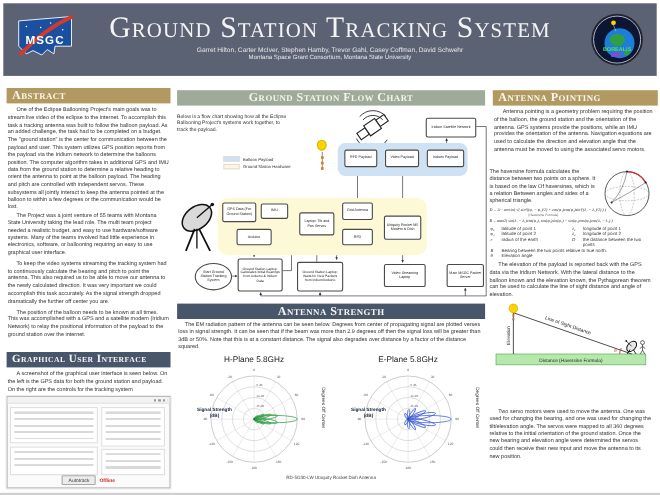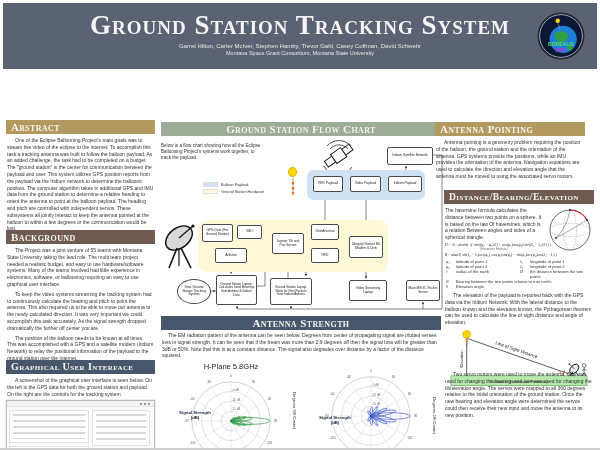--- a/index.html
+++ b/index.html
@@ -1,28 +1,28 @@
 <!DOCTYPE html>
 <html><head>
 <meta charset="utf-8">
 <style>
   html,body{margin:0;padding:0;background:#d8d8d8;font-family:"Liberation Sans",sans-serif;}
   .poster{position:relative;width:600px;height:450px;background:#ffffff;overflow:hidden;border-bottom:2px solid #cfcfcf;}
   
   .band{position:absolute;left:3px;top:3px;width:594px;height:66px;background:#5b6273;}
   .band h1{margin:0;text-align:center;font-family:"Liberation Serif",serif;font-variant:small-caps;
-    font-weight:bold;font-size:27px;letter-spacing:1px;color:#f4f4f4;padding-top:7px;}
+    font-weight:normal;font-size:27px;letter-spacing:1px;color:#f4f4f4;padding-top:7px;}
   .authors{color:#e8e8e8;font-size:6px;text-align:center;margin-top:2px;}
   .affil{color:#e8e8e8;font-size:5.5px;text-align:center;margin-top:1px;}
   .logo-l{position:absolute;left:12px;top:9px;width:52px;height:48px;}
   .logo-r{position:absolute;right:12px;top:9px;width:48px;height:48px;}
   
   .sec{position:absolute;}
   .sec-h{font-family:"Liberation Serif",serif;font-variant:small-caps;font-weight:bold;color:#f7f6f2;
-    font-size:11px;height:14px;line-height:14px;padding-left:5px;letter-spacing:.4px;margin-top:40px;}
+    font-size:11px;height:14px;line-height:14px;padding-left:5px;letter-spacing:.4px;}
   .sec-h.center{text-align:center;padding-left:0;}
   .tan{background:#b2995f;} .maroon{background:#6f5b51;} .slate{background:#47566b;} .sage{background:#9fab99;}
   .body-txt{font-size:5px;line-height:1.36;color:#333;margin:3px 1px 0 1px;text-align:left;}
   .body-txt p{margin:0 0 3px 0;text-indent:8px;}
   
   .gui{position:relative;margin-top:3px;height:84px;border:1px solid #b9b9b9;background:#fbfbfb;box-shadow:0 0 0 1px #eee;}
   .gui-title{height:6px;border-bottom:1px solid #e2e2e2;background:#f3f3f3;position:relative;}
   .gui-title .dots{position:absolute;right:2px;top:2px;width:12px;height:2px;background:repeating-linear-gradient(90deg,#999 0 2px,transparent 2px 4px);}
   .pane{position:absolute;border:1px solid #e0e0e0;background:#fff;}
   .skel{position:absolute;inset:3px;background:repeating-linear-gradient(#d9d9d9 0 2px,transparent 2px 6px);}
@@ -64,20 +64,33 @@
   .tri{display:block;margin:3px auto 0 auto;}
   
   [data-name]{box-sizing:border-box;}
 </style>
 </head>
 <body>
 
 <div class="poster" data-name="poster">
 
   <div class="band" data-name="header-band">
+    <div class="logo-l" data-name="msgc-logo">
+      <svg viewBox="0 0 52 48">
+        <polygon points="2,7 50,3 50,30 35,30 34,37 28,33 23,38 15,34 9,37 2,30" fill="#1b4fa0" stroke="#fff" stroke-width="0.8" data-name="montana-shape-icon"></polygon>
+        <circle cx="9" cy="12" r="0.7" fill="#fff"></circle>
+          <circle cx="16" cy="22" r="0.7" fill="#fff"></circle>
+        <circle cx="31" cy="9" r="0.7" fill="#fff"></circle>
+          <circle cx="42" cy="15" r="0.7" fill="#fff"></circle>
+        <circle cx="22" cy="13" r="0.7" fill="#fff"></circle>
+          <circle cx="38" cy="26" r="0.7" fill="#fff"></circle>
+        <path d="M3,38 C18,22 35,10 51,3" stroke="#d43a2a" stroke-width="3.4" fill="none" data-name="nasa-swoosh-icon"></path>
+        <text x="26" y="28" text-anchor="middle" fill="#fff" font-size="10.5" font-weight="bold" font-family="Liberation Sans, sans-serif" letter-spacing="1" data-name="msgc-logo-text">MSGC</text>
+      </svg>
+    </div>
     <h1 data-name="poster-title">Ground Station Tracking System</h1>
     <div class="authors" data-name="poster-authors">Garret Hilton, Carter McIver, Stephen Hamby, Trevor Gahl, Casey Coffman, David Schwehr</div>
     <div class="affil" data-name="poster-affiliation">Montana Space Grant Consortium, Montana State University</div>
     <div class="logo-r" data-name="borealis-logo">
       <svg viewBox="0 0 44 44">
         <circle cx="22" cy="22" r="21" fill="#0c1633" stroke="#2a2a2a" stroke-width="1"></circle>
         <circle cx="22" cy="22" r="19.6" fill="none" stroke="#cfd6e4" stroke-width="0.7"></circle>
         <circle cx="24" cy="25" r="12.5" fill="#1d7dd8" data-name="earth-icon"></circle>
         <path d="M16,20 q4,-4 9,-2 q5,2 3,6 q-3,5 -8,3 q-5,-2 -4,-7z" fill="#2f9e44"></path>
         <path d="M28,31 q4,-1 5,2 q-2,3 -5,2z" fill="#2f9e44"></path>
@@ -90,21 +103,20 @@
   </div>
 
   <div class="sec" style="left:6px;top:80px;width:149px;" data-name="section-abstract">
     <div class="sec-h tan" data-name="abstract-title">Abstract</div>
     <div class="body-txt">
         <p data-name="abstract-body">One of the Eclipse Ballooning Project's main goals was to stream live video of the eclipse to the internet.  To accomplish this task a tracking antenna was built to follow the balloon payload.  As an added challenge, the task had to be completed on a budget.  The "ground station" is the center for communication between the payload and user.  This system utilizes GPS position reports from the payload via the Iridium network to determine the balloons position. The computer algorithm takes in additional GPS and IMU data from the ground station to determine a relative heading to orient the antenna to point at the balloon payload.  The heading and pitch are controlled with independent servos.  These subsystems all jointly interact to keep the antenna pointed at the balloon to within a few degrees or the communication would be lost.</p>
       </div>
   </div>
 
   <div class="sec" style="left:6px;top:190px;width:149px;" data-name="section-background">
-    <div class="sec-h maroon" data-name="background-title">Background</div>
     <div class="body-txt">
       <p data-name="background-paragraph-1">The Project was a joint venture of 55 teams with Montana State University taking the lead role.  The multi team project needed a realistic budget, and easy to use hardware/software systems.  Many of the teams involved had little experience in electronics, software, or ballooning requiring an easy to use graphical user interface.</p>
       <p data-name="background-paragraph-2">To keep the video systems streaming the tracking system had to continuously calculate the bearing and pitch to point the antenna.  This also required us to be able to move our antenna to the newly calculated direction.  It was very important we could accomplish this task accurately. As the signal strength dropped dramatically the further off center you are.</p>
       <p data-name="background-paragraph-3">The position of the balloon needs to be known at all times. This was accomplished with a GPS and a satellite modem (Iridium Network) to relay the positional information of the payload to the ground station over the internet.</p>
     </div>
   </div>
 
   <div class="sec" style="left:161px;top:82px;width:280px;" data-name="section-flowchart">
     <div class="sec-h sage center" style="color:#f4f3ec;" data-name="flowchart-title">Ground Station Flow Chart</div>
 
@@ -268,20 +280,21 @@
             <ellipse cx="58" cy="50" rx="8" ry="1.36" fill="none" stroke="#2f9e44" stroke-width="0.7" transform="rotate(-15 50 50)"></ellipse>
             <ellipse cx="58" cy="50" rx="8" ry="1.36" fill="none" stroke="#2f9e44" stroke-width="0.7" transform="rotate(15 50 50)"></ellipse>
             <ellipse cx="55" cy="50" rx="5" ry="1.1" fill="none" stroke="#2f9e44" stroke-width="0.7" transform="rotate(-24 50 50)"></ellipse>
             <ellipse cx="55" cy="50" rx="5" ry="1.1" fill="none" stroke="#2f9e44" stroke-width="0.7" transform="rotate(24 50 50)"></ellipse>
             <ellipse cx="52.5" cy="50" rx="2.5" ry="1.1" fill="none" stroke="#2f9e44" stroke-width="0.7" transform="rotate(-35 50 50)"></ellipse>
             <ellipse cx="52.5" cy="50" rx="2.5" ry="1.1" fill="none" stroke="#2f9e44" stroke-width="0.7" transform="rotate(35 50 50)"></ellipse>
             <circle cx="50" cy="50" r="0.7" fill="#333"></circle>
           </svg>
       </div>
       <div class="plot" data-name="e-plane-plot">
+        <div class="pt" data-name="e-plane-title">E-Plane 5.8GHz</div>
         <div class="pl-left" data-name="e-plane-radial-label">Signal Strength (dB)</div>
         <div class="pl-right" data-name="e-plane-angular-label">Degrees Off Center</div>
         <svg id="polar-e" viewBox="0 0 100 100" data-name="e-plane-polar-chart">
             <circle cx="50" cy="50" r="40" fill="#fff" stroke="#8a8a8a" stroke-width="0.4"></circle>
             <circle cx="50" cy="50" r="30" fill="none" stroke="#9a9a9a" stroke-width="0.3"></circle>
             <circle cx="50" cy="50" r="20" fill="none" stroke="#9a9a9a" stroke-width="0.3"></circle>
             <circle cx="50" cy="50" r="10" fill="none" stroke="#9a9a9a" stroke-width="0.3"></circle>
             <line x1="50" y1="10" x2="50" y2="90" stroke="#c2c2c2" stroke-width="0.3"></line>
             <line x1="70" y1="15.358983848622458" x2="29.999999999999996" y2="84.64101615137754" stroke="#c2c2c2" stroke-width="0.3"></line>
             <line x1="84.64101615137756" y1="30.000000000000004" x2="15.35898384862245" y2="70" stroke="#c2c2c2" stroke-width="0.3"></line>
@@ -315,29 +328,28 @@
             <ellipse cx="54.5" cy="50" rx="4.5" ry="1.1" fill="none" stroke="#3b5bdb" stroke-width="0.7" transform="rotate(85 50 50)"></ellipse>
             <ellipse cx="53" cy="50" rx="3" ry="1.1" fill="none" stroke="#3b5bdb" stroke-width="0.7" transform="rotate(-120 50 50)"></ellipse>
             <ellipse cx="53" cy="50" rx="3" ry="1.1" fill="none" stroke="#3b5bdb" stroke-width="0.7" transform="rotate(120 50 50)"></ellipse>
             <circle cx="50" cy="50" r="0.7" fill="#333"></circle>
           </svg>
       </div>
     </div>
     <div class="plot-cap" data-name="antenna-model-caption">RD-5G30-LW Ubiquity Rocket Dish Antenna</div>
   </div>
 
-  <div class="sec" style="left:435px;top:82px;width:150px;" data-name="section-antenna">
+  <div class="sec" style="left:448px;top:82px;width:150px;" data-name="section-antenna">
     <div class="sec-h tan" data-name="antenna-title">Antenna Pointing</div>
     <div class="body-txt">
         <p data-name="antenna-body">Antenna pointing is a geometry problem requiring the position of the balloon, the ground station and the orientation of the antenna.  GPS systems provide the positions, while an IMU provides the orientation of the antenna.  Navigation equations are used to calculate the direction and elevation angle that the antenna must be moved to using the associated servo motors.</p>
       </div>
   </div>
 
   <div class="sec" style="left:444px;top:150px;width:150px;" data-name="section-dbe">
-    <div class="sec-h maroon" style="font-size:9.5px;" data-name="dbe-title">Distance/Bearing/Elevation</div>
     <div class="dbe-intro" data-name="dbe-intro-wrap">
       <svg width="46" height="46" viewBox="0 0 46 46" data-name="spherical-triangle-icon">
         <circle cx="23" cy="23" r="20" fill="#fefefe" stroke="#444" stroke-width="0.8"></circle>
         <ellipse cx="23" cy="23" rx="20" ry="6.5" fill="none" stroke="#999" stroke-width="0.5" stroke-dasharray="1.6 1.2"></ellipse>
         <ellipse cx="23" cy="23" rx="6.5" ry="20" fill="none" stroke="#999" stroke-width="0.5" stroke-dasharray="1.6 1.2"></ellipse>
         <path d="M23,3 A20,20 0 0 1 40,13" stroke="#d22d2d" stroke-width="1.2" fill="none"></path>
         <path d="M23,3 Q20,20 9,31 M40,13 Q26,22 9,31" stroke="#555" stroke-width="0.5" fill="none"></path>
         <circle cx="23" cy="3" r="0.9" fill="#222"></circle>
           <circle cx="40" cy="13" r="0.9" fill="#222"></circle>
           <circle cx="9" cy="31" r="0.9" fill="#222"></circle>

